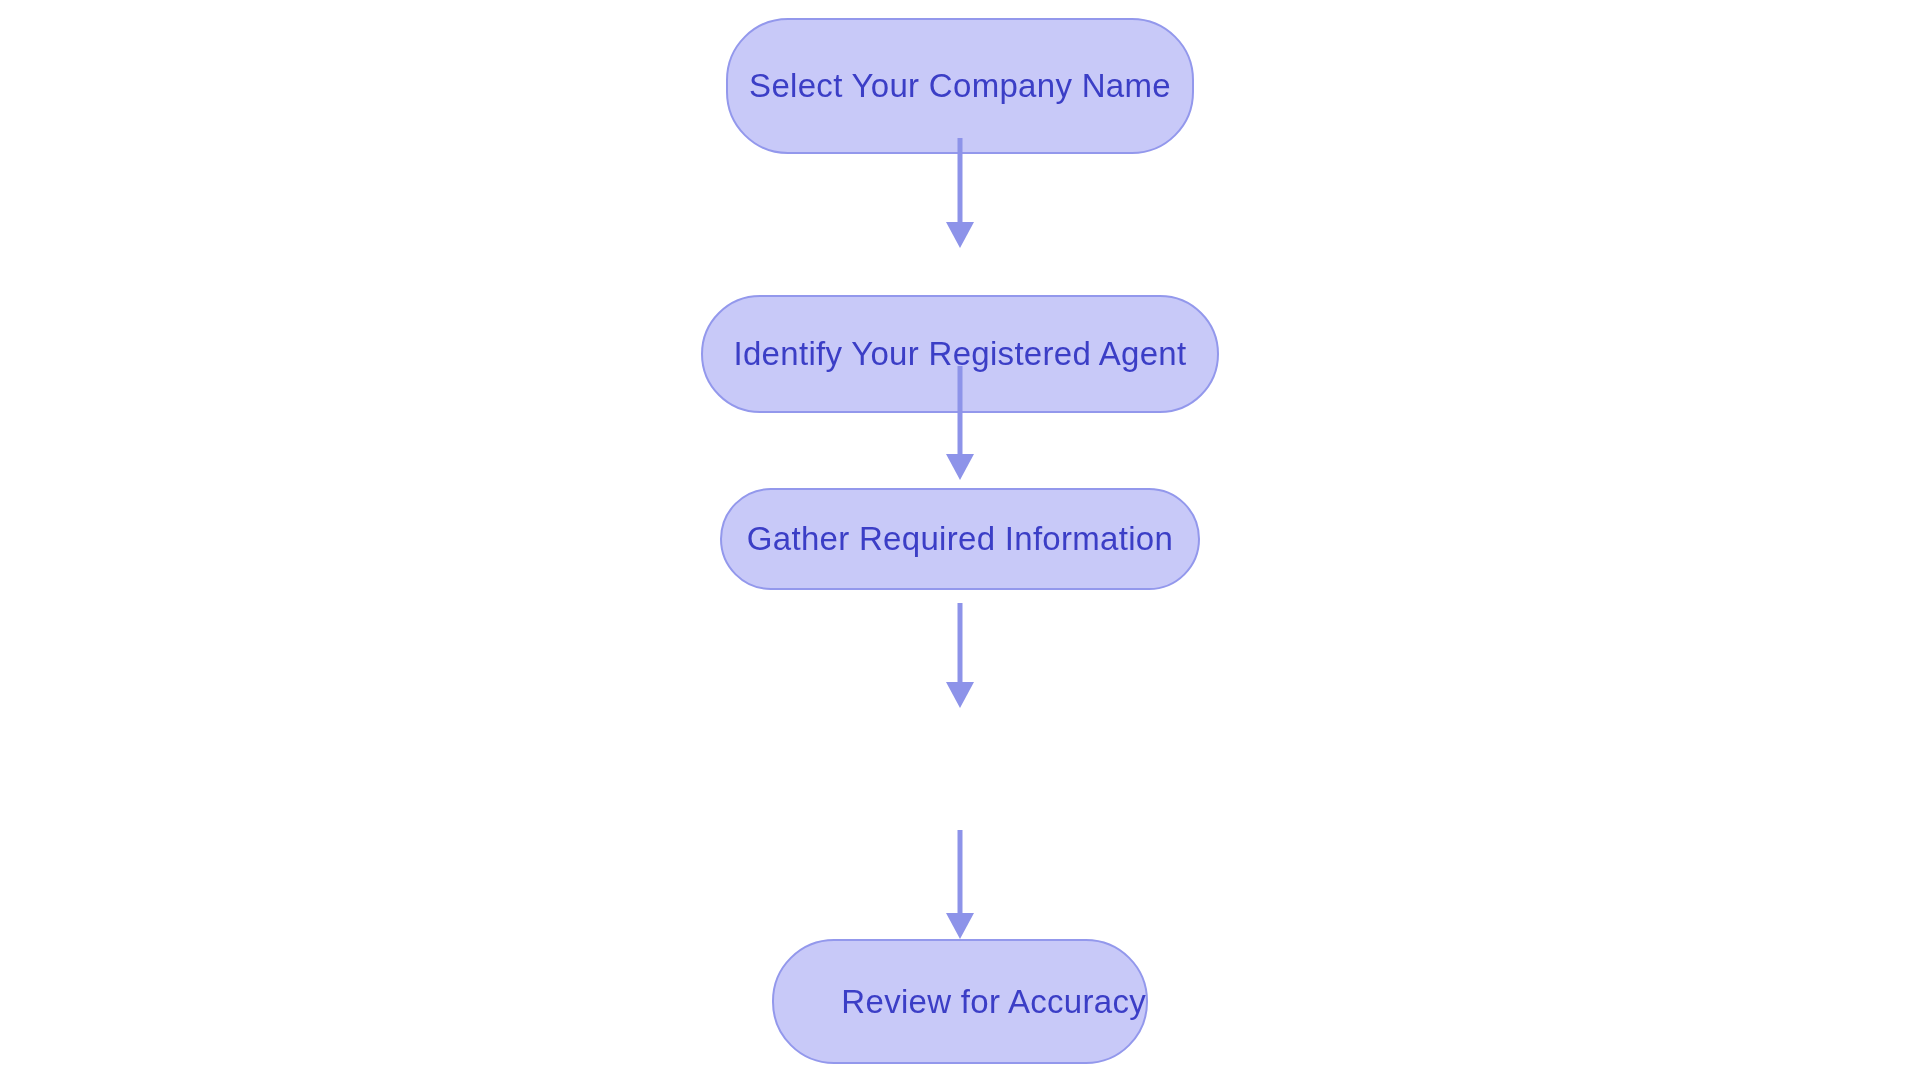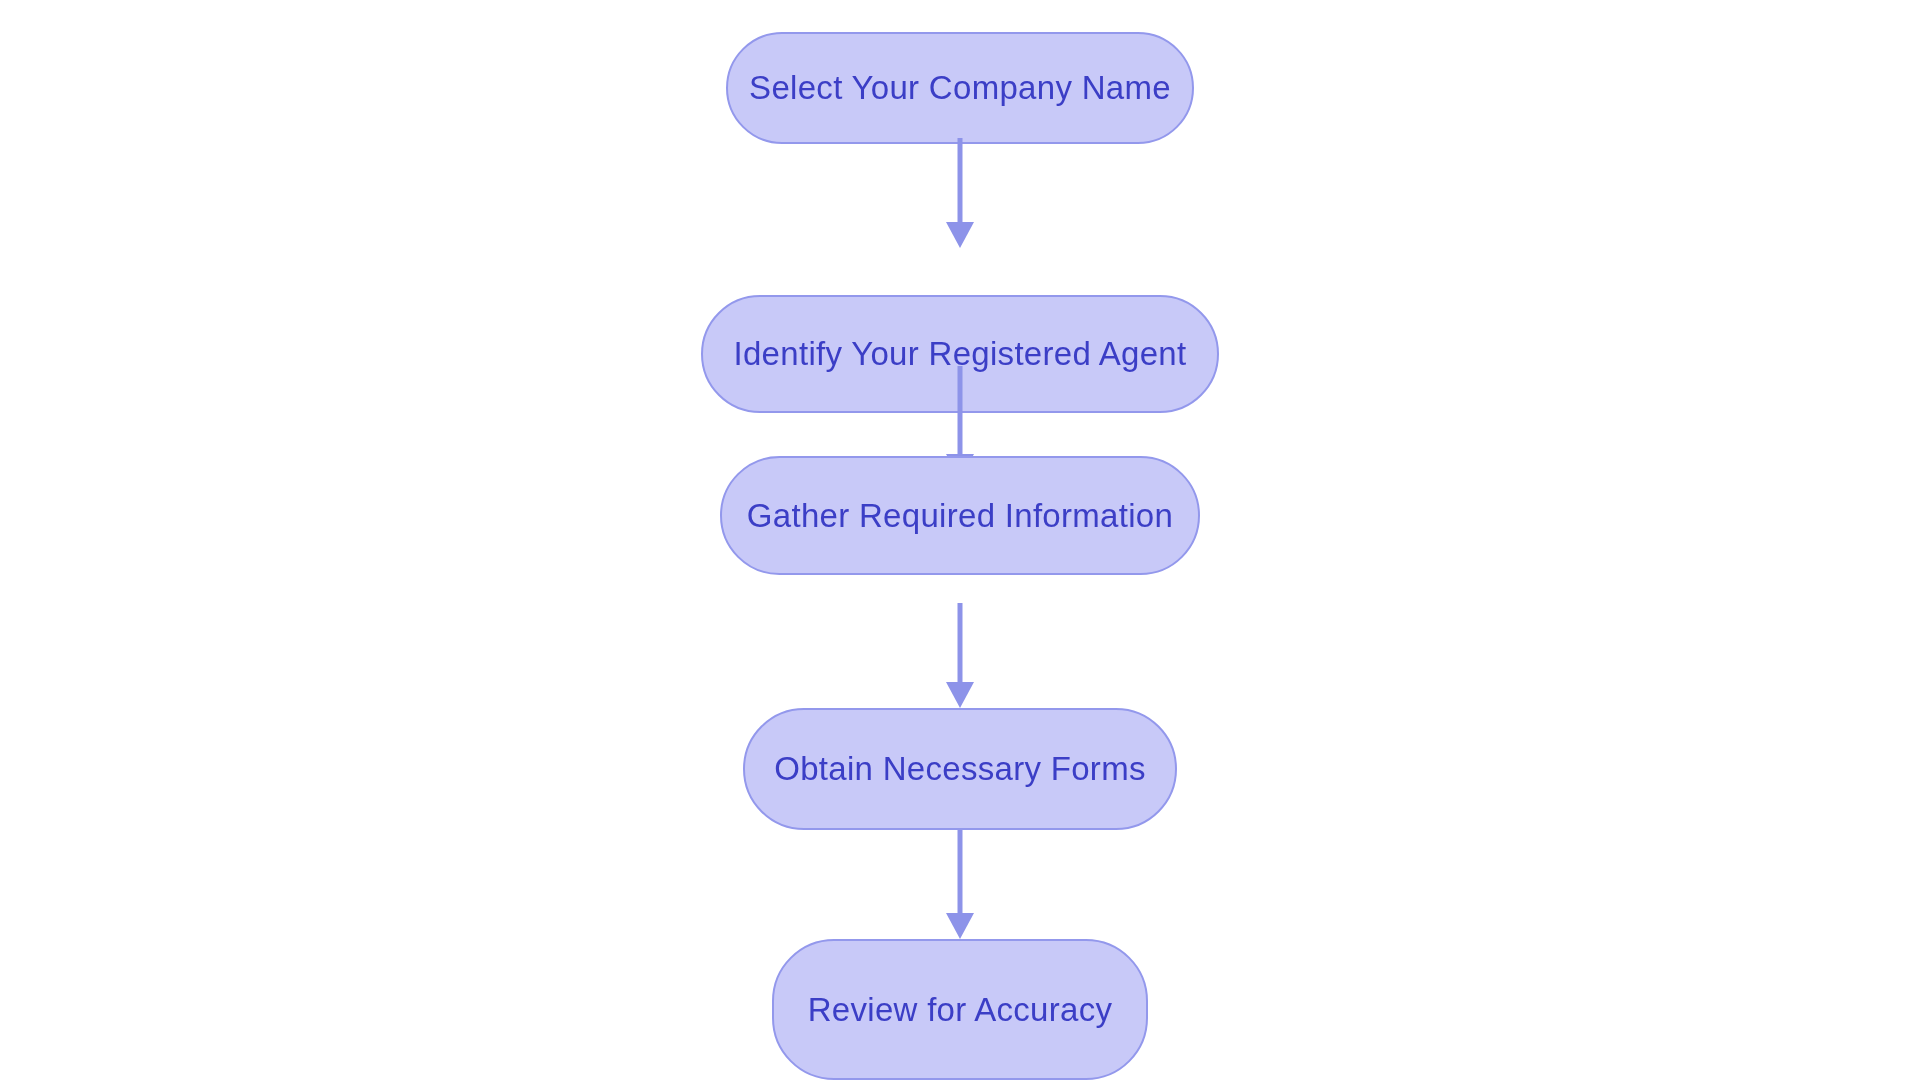--- a/index.html
+++ b/index.html
@@ -37,25 +37,25 @@
   .flow-arrow {
     position: absolute;
     left: 940px;
     width: 40px;
     display: block;
   }
   .flow-arrow line   { stroke: var(--arrow, #8d93e9); stroke-width: 5; }
   .flow-arrow polygon{ fill:   var(--arrow, #8d93e9); }
 
   
-  .n1 { top: 18px;  width: 468px; height: 112px; margin-top: 14px; }
+  .n1 { top: 18px;  width: 468px; height: 136px; }
   .n2 { top: 248px; width: 518px; height: 118px; margin-top: 47px; }
-  .n3 { top: 456px; width: 480px; height: 119px; }
+  .n3 { top: 488px; width: 480px; height: 102px; }
   .n4 { top: 708px; width: 434px; height: 122px; }
-  .n5 { top: 939px; width: 376px; height: 141px; }
+  .n5 { top: 939px; width: 376px; height: 125px; justify-content: flex-end; }
 
   
   .a1 { top: 138px; height: 110px; }
   .a2 { top: 366px; height: 114px; }
   .a3 { top: 603px; height: 105px; }
   .a4 { top: 830px; height: 109px; }
 </style>
 </head>
 <body>
 
@@ -81,23 +81,20 @@
 
   <div class="flow-node n3">
     <span class="label">Gather Required Information</span>
   </div>
 
   <svg class="flow-arrow a3" viewBox="0 0 40 105" aria-hidden="true">
     <line x1="20" y1="0" x2="20" y2="81"></line>
     <polygon points="6,79 34,79 20,105"></polygon>
   </svg>
 
-  <div class="flow-node n4">
-    <span class="label">Obtain Necessary Forms</span>
-  </div>
 
   <svg class="flow-arrow a4" viewBox="0 0 40 109" aria-hidden="true">
     <line x1="20" y1="0" x2="20" y2="85"></line>
     <polygon points="6,83 34,83 20,109"></polygon>
   </svg>
 
   <div class="flow-node n5">
     <span class="label">Review for Accuracy</span>
   </div>
 

